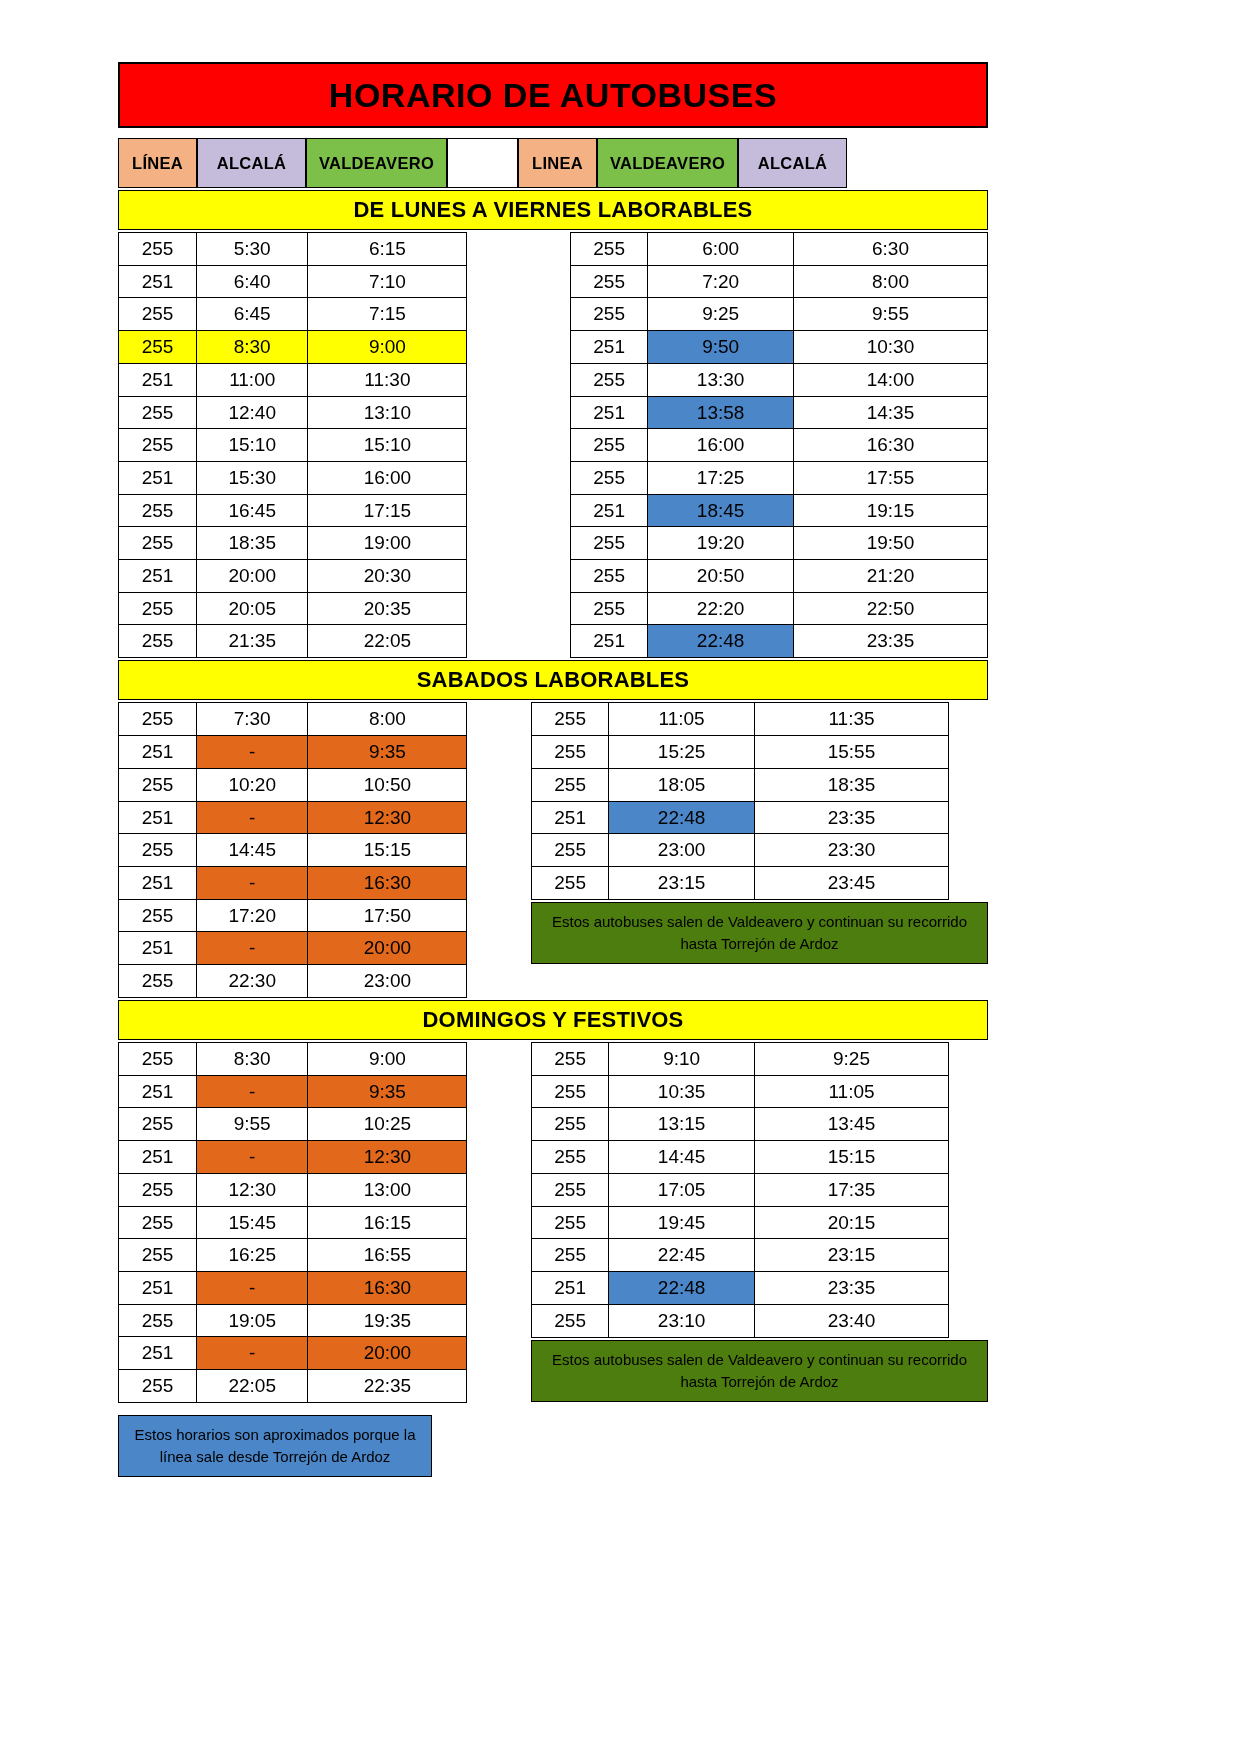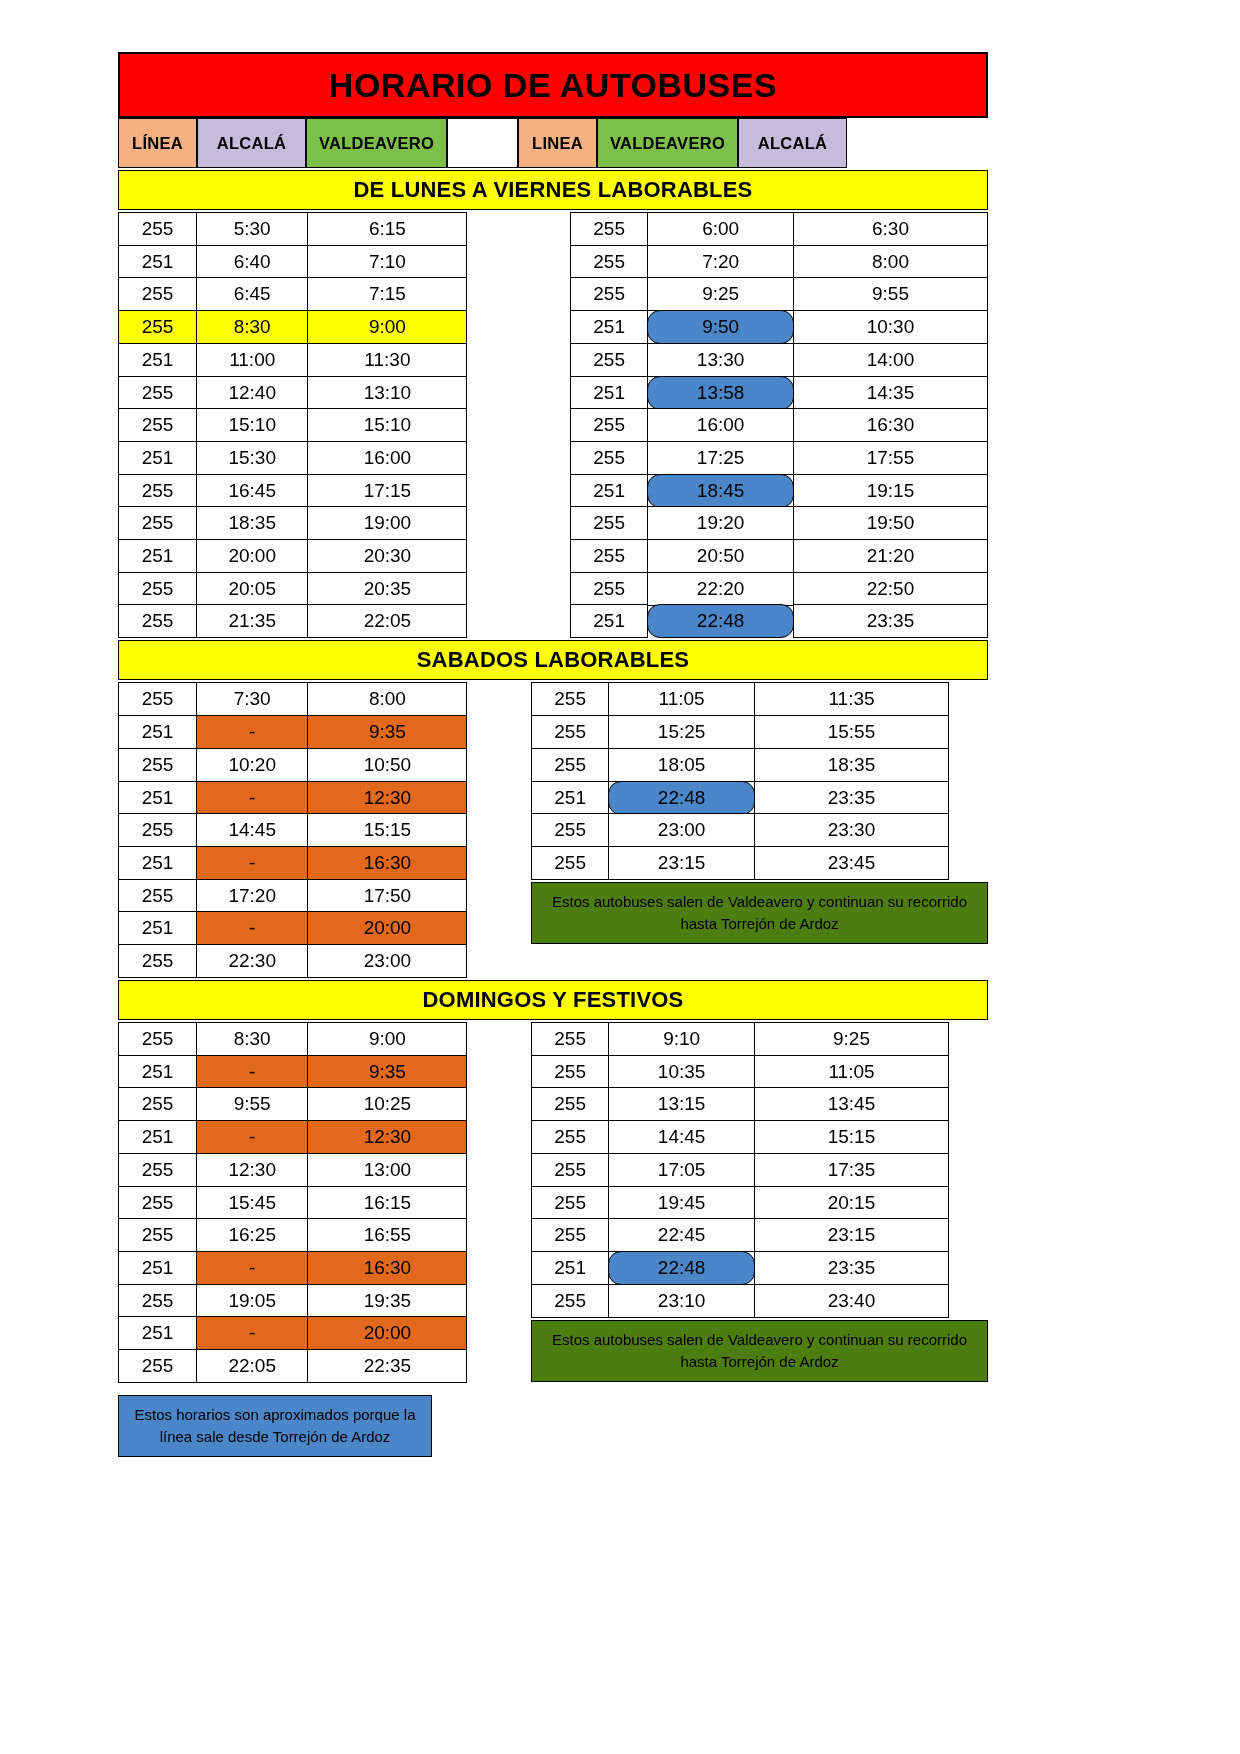--- a/index.html
+++ b/index.html
@@ -13,21 +13,21 @@
     height: 1754px;
     font-family: "Liberation Sans", sans-serif;
     color: #000000;
     position: relative;
     overflow: hidden;
   }
 
   .page {
     position: absolute;
     left: 118px;
-    top: 52px;
+    top: 62px;
     width: 870px;
   }
 
   
   .title-bar {
     background: #ff0000;
     border: 2px solid #000000;
     height: 66px;
     display: flex;
     align-items: center;
@@ -38,21 +38,21 @@
     font-size: 34px;
     font-weight: bold;
     letter-spacing: 0.5px;
     color: #000000;
     white-space: nowrap;
   }
 
   
   .col-head {
     display: flex;
-    margin-top: 0;
+    margin-top: 10px;
   }
   .col-head .hcell {
     box-sizing: border-box;
     border: 1.5px solid #000000;
     height: 50px;
     display: flex;
     align-items: center;
     justify-content: center;
     font-size: 16.5px;
     font-weight: bold;
@@ -104,21 +104,21 @@
   .row:first-child .cell { margin-top: 0; }
   .cell.c-linea { width: 79px;  margin-left: 0; }
   .cell.c-a     { width: 113px; margin-left: -1.3px; }
   .cell.c-b     { width: 160px; margin-left: -1.3px; }
   .side.right .cell.c-linea { width: 85px; }
   .side.right .cell.c-a     { width: 160px; }
   .side.right .cell.c-b     { width: 212px; }
 
   
   .cell.hl-yellow { background: #ffff00; }
-  .cell.hl-blue   { background: #4a86c8; border-radius: 13px; }
+  .cell.hl-blue   { background: #4a86c8; }
   .cell.hl-orange { background: #e2681b; }
 
   
   .note {
     box-sizing: border-box;
     border: 1.8px solid #000000;
     display: flex;
     align-items: center;
     justify-content: center;
     text-align: center;

